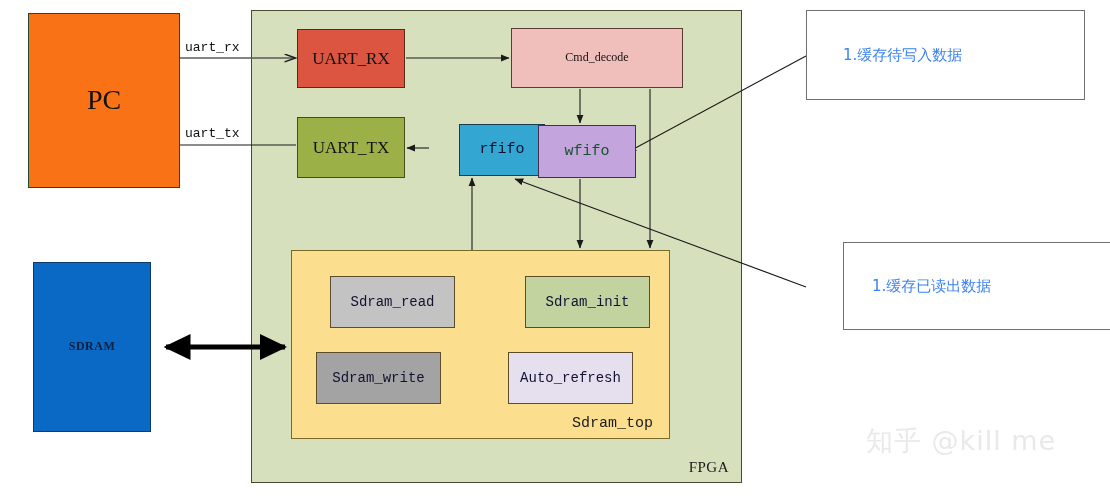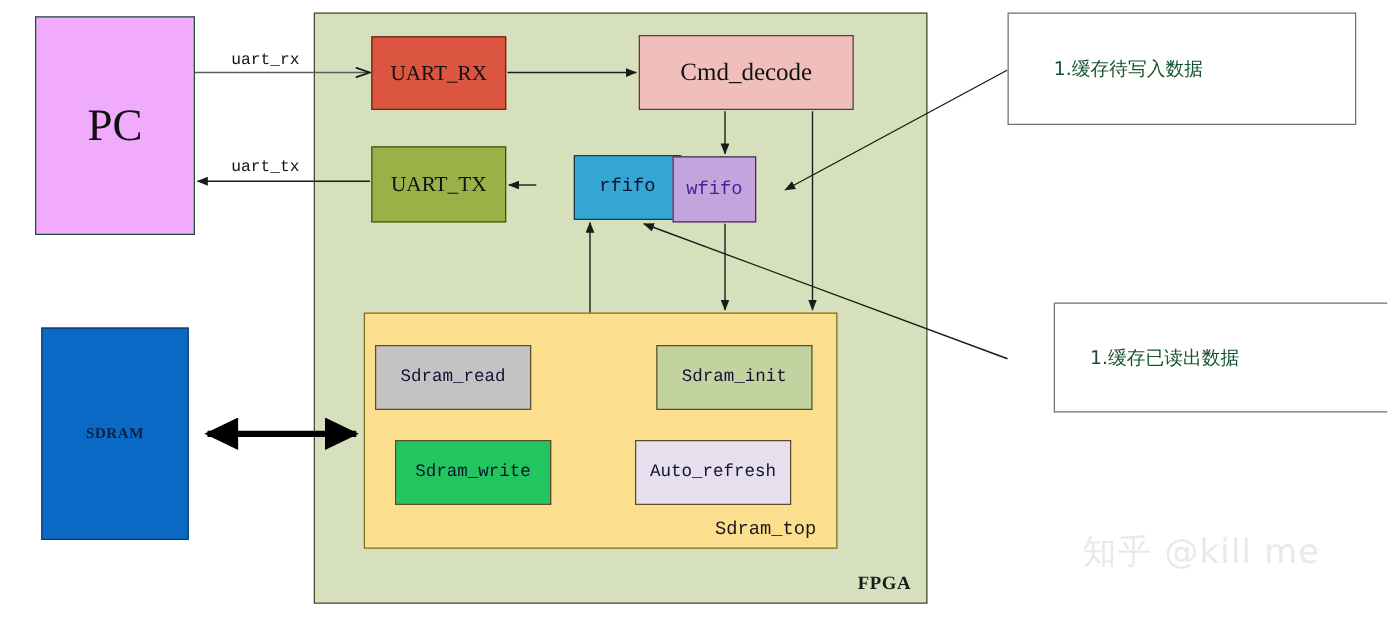--- a/index.html
+++ b/index.html
@@ -50,42 +50,41 @@
     border: 1.5px solid #4a4a30;
     display: block;
   }
   #fpga-label {
     position: absolute;
     right: 12px;
     bottom: 6px;
     font-size: 15px;
     color: #1a1a1a;
     letter-spacing: .5px;
-    font-weight: bold;
   }
   #sdram-top-container {
     left: 291px; top: 250px; width: 379px; height: 189px;
     background: #fcdf8e;
     border: 1.5px solid #7a6a22;
     display: block;
   }
   #sdram-top-label {
     position: absolute;
     right: 16px;
     bottom: 6px;
     font-size: 15px;
     color: #1a1a1a;
     margin-top: 10px;
   }
   
   #pc-node {
-    left: 28px; top: 13px; width: 128px; height: 175px;
-    background: #f0abfc;
+    left: 28px; top: 13px; width: 152px; height: 175px;
+    background: #f97316;
     border: 1.5px solid #1b4d2e;
-    font-size: 36px;
+    font-size: 28px;
     color: #111111;
   }
   #sdram-node {
     left: 33px; top: 262px; width: 118px; height: 170px;
     background: #0b69c6;
     border: 1.5px solid #0b3a6b;
     font-size: 12px;
     color: #0c1f3d;
     letter-spacing: .5px;
     font-weight: bold;
@@ -94,55 +93,55 @@
     left: 297px; top: 29px; width: 108px; height: 59px;
     background: #dc5540;
     border: 1.5px solid #5a2a18;
     font-size: 17px;
     color: #111111;
   }
   #cmd-decode-node {
     left: 511px; top: 28px; width: 172px; height: 60px;
     background: #f0bfbb;
     border: 1.5px solid #5c3a36;
-    font-size: 20px;
+    font-size: 12px;
     color: #111111;
   }
   #uart-tx-node {
     left: 297px; top: 117px; width: 108px; height: 61px;
     background: #9bb047;
     border: 1.5px solid #4a4a1c;
     font-size: 17px;
     color: #111111;
   }
   #rfifo-node {
     left: 430px; top: 124px; width: 86px; height: 52px;
     background: #33a6d2;
     border: 1.5px solid #1b3c52;
     font-size: 15px;
     color: #111133;
     margin-left: 29px;
   }
   #wfifo-node {
-    left: 538px; top: 125px; width: 67px; height: 53px;
+    left: 538px; top: 125px; width: 98px; height: 53px;
     background: #c4a4dc;
     border: 1.5px solid #3f2f52;
     font-size: 15px;
-    color: #4c1d95;
+    color: #14532d;
   }
   #sdram-read-node {
-    left: 300px; top: 276px; width: 125px; height: 52px;
+    left: 330px; top: 276px; width: 125px; height: 52px;
     background: #c3c3c3;
     border: 1.5px solid #5c4c2a;
     font-size: 14px;
     color: #111133;
   }
   #sdram-write-node {
     left: 316px; top: 352px; width: 125px; height: 52px;
-    background: #22c55e;
+    background: #a3a3a3;
     border: 1.5px solid #5c4c2a;
     font-size: 14px;
     color: #111133;
   }
   #sdram-init-node {
     left: 508px; top: 276px; width: 125px; height: 52px;
     background: #c3d3a0;
     border: 1.5px solid #5c4c2a;
     font-size: 14px;
     color: #111133;
@@ -159,21 +158,21 @@
   
   .callout {
     position: absolute;
     box-sizing: border-box;
     background: #ffffff;
     border: 1.5px solid #707070;
     display: flex;
     align-items: center;
     padding-left: 36px;
     font-size: 15px;
-    color: #14532d;
+    color: #3b82f6;
   }
   #callout-write {
     left: 806px; top: 10px; width: 279px; height: 90px;
   }
   #callout-read {
     left: 843px; top: 242px; width: 323px; height: 88px; padding-left: 28px;
   }
   
   .edge-label {
     position: absolute;

